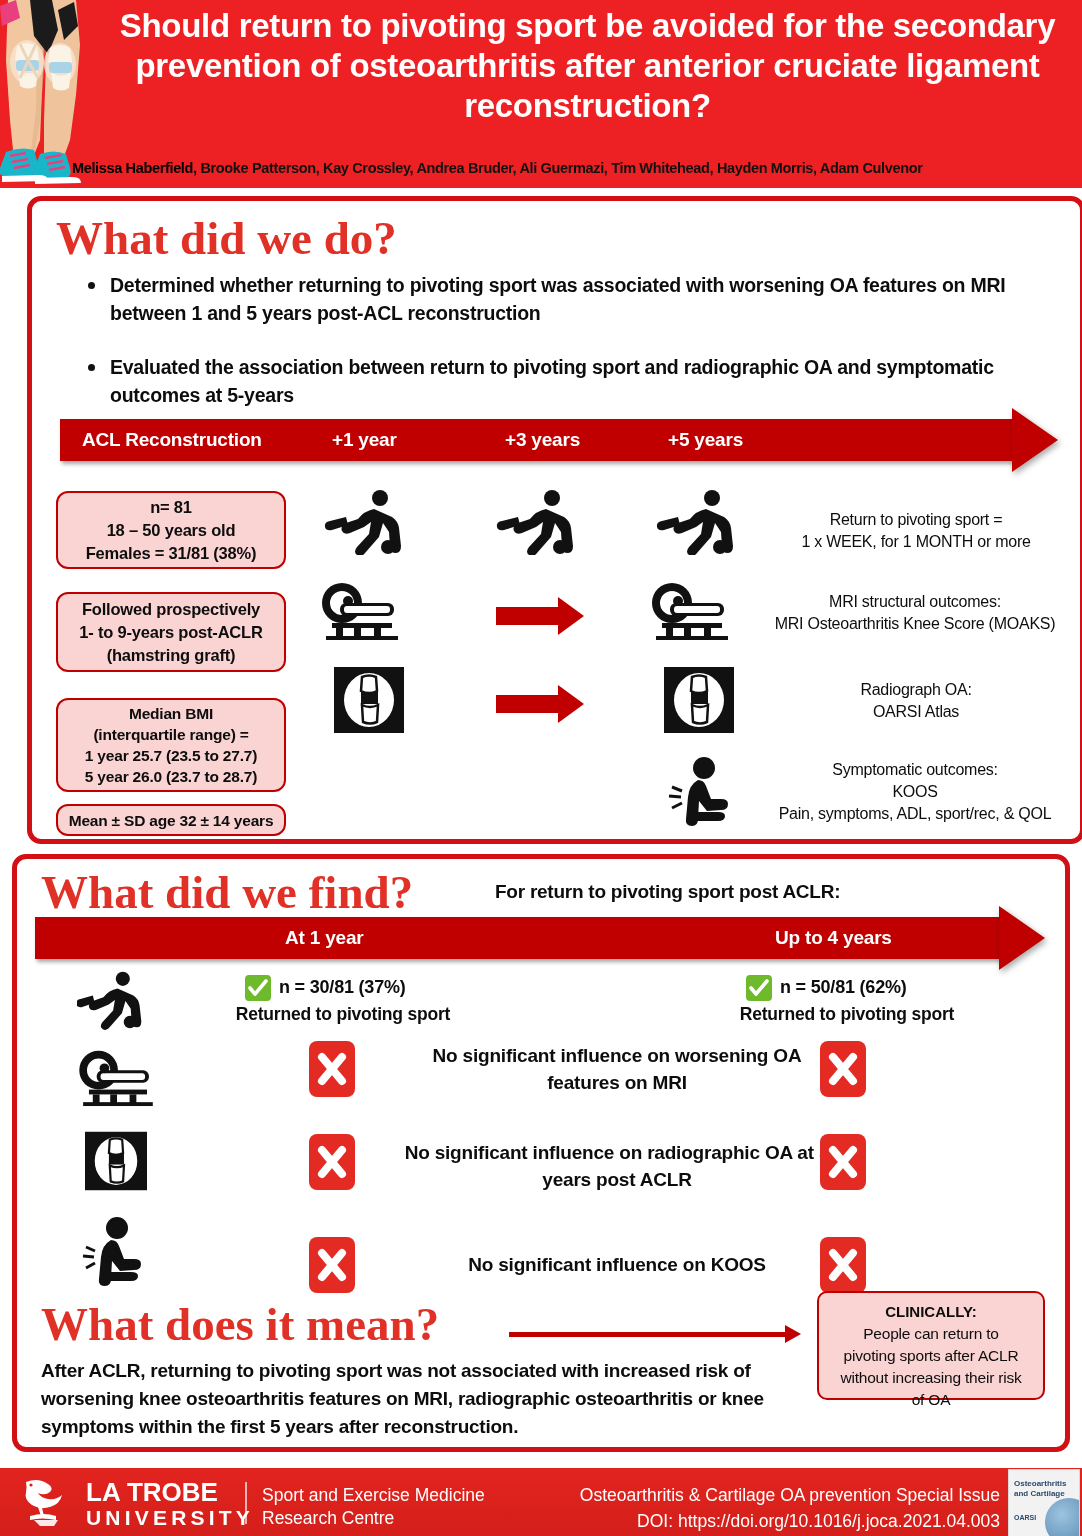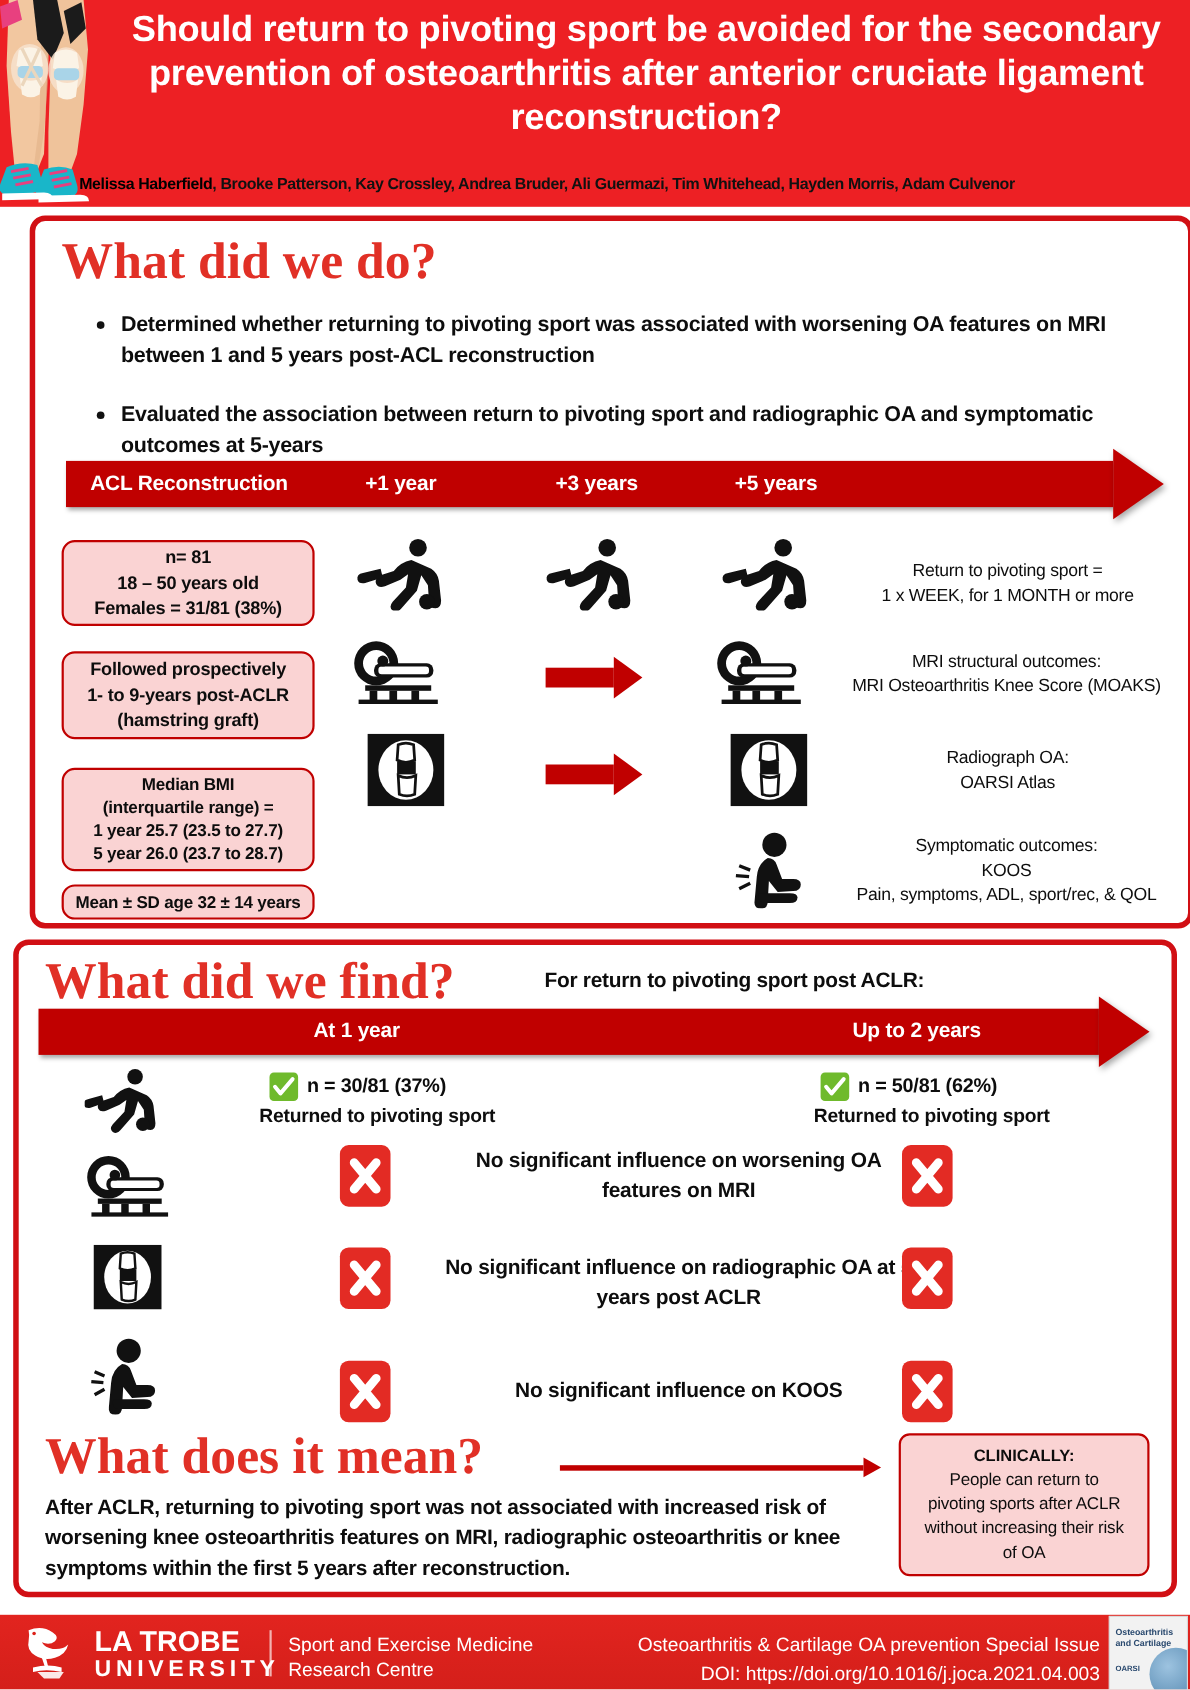--- a/index.html
+++ b/index.html
@@ -67,21 +67,20 @@
   .bullets{position:absolute;left:48px;top:70px;width:960px;}
   .bullet{
     position:relative;
     padding-left:30px;
     color:#0d0d0d;
     font-size:19.5px;
     font-weight:bold;
     line-height:28px;
     letter-spacing:-0.25px;
     margin-bottom:26px;
-    margin-top:10px;
   }
   .bullet:before{
     content:"";
     position:absolute;left:8px;top:11px;
     width:7px;height:7px;border-radius:50%;
     background:#111;
   }
 
   
   .arrow-band{position:absolute;}
@@ -471,21 +470,21 @@
 
   <div class="card" id="card-findings">
 
     <div class="sec-title" style="left:24px;top:10px;">What did we find?</div>
     <div style="position:absolute;left:478px;top:22px;font-size:19px;font-weight:bold;color:#0d0d0d;letter-spacing:-0.25px;text-align:center;">For return to pivoting sport post ACLR:</div>
 
     <div class="arrow-band" style="left:18px;top:58px;width:1012px;height:42px;">
       <div class="bar" style="width:964px;"></div>
       <div class="head" style="left:964px;"></div>
       <div class="band-label" style="left:250px;">At 1 year</div>
-      <div class="band-label" style="left:740px;">Up to 2 years</div>
+      <div class="band-label" style="left:740px;">Up to 4 years</div>
     </div>
 
     <div class="icon" style="left:60px;top:110px;">
       <svg width="74" height="62" viewBox="0 0 84 66">
           <g fill="#111">
         <circle cx="52" cy="9" r="8"></circle>
         <path d="M46 20 q-10 2 -16 10 l-12 4 q-6 3 -4 8 q2 4 8 2 l14 -6 l7 -5 l-2 12 l-12 13 q-4 5 0 8 q4 3 8 -2 l14 -16 l4 -14 l6 9 l1 15 q0 6 6 6 q5 0 5 -7 l-2 -18 q-1 -7 -7 -11 Z"></path>
         <path d="M18 28 l-14 4 q-6 1 -5 6 q1 4 7 3 l14 -5 Z"></path>
         <circle cx="60" cy="58" r="7"></circle>
       </g>
@@ -583,21 +582,21 @@
 
     <div class="sec-title" style="left:24px;top:442px;">What does it mean?</div>
 
     <div class="meanline" style="left:492px;top:466px;">
       <div class="shaft" style="width:276px;"></div>
         <div class="tip"></div>
     </div>
 
     <div class="meantext" style="left:24px;top:498px;width:780px;">After ACLR, returning to pivoting sport was not associated with increased risk of worsening knee osteoarthritis features on MRI, radiographic osteoarthritis or knee symptoms within the first 5 years after reconstruction.</div>
 
-    <div class="clinbox" style="left:800px;top:444px;width:228px;height:130px;">
+    <div class="clinbox" style="left:800px;top:432px;width:228px;height:109px;">
       <div class="ttl">CLINICALLY:</div>
       <div>People can return to</div>
       <div>pivoting sports after ACLR</div>
       <div>without increasing their risk</div>
       <div>of OA</div>
     </div>
   </div>
 
   <div class="footer">
 

